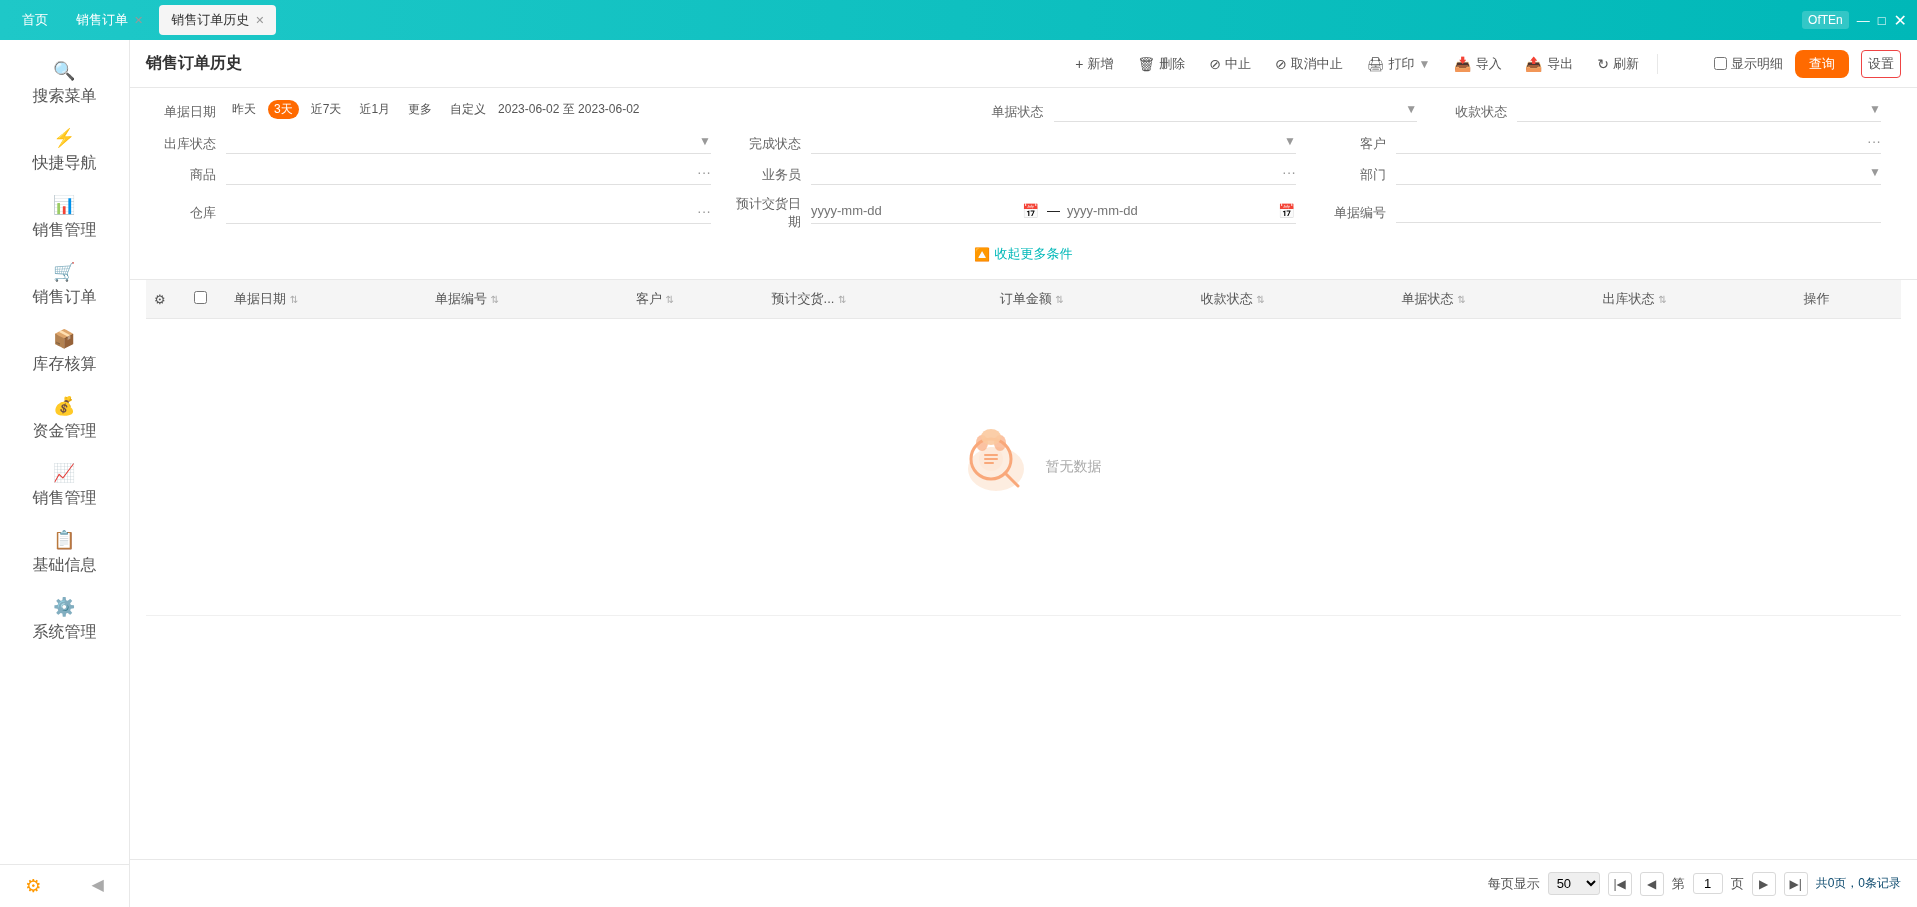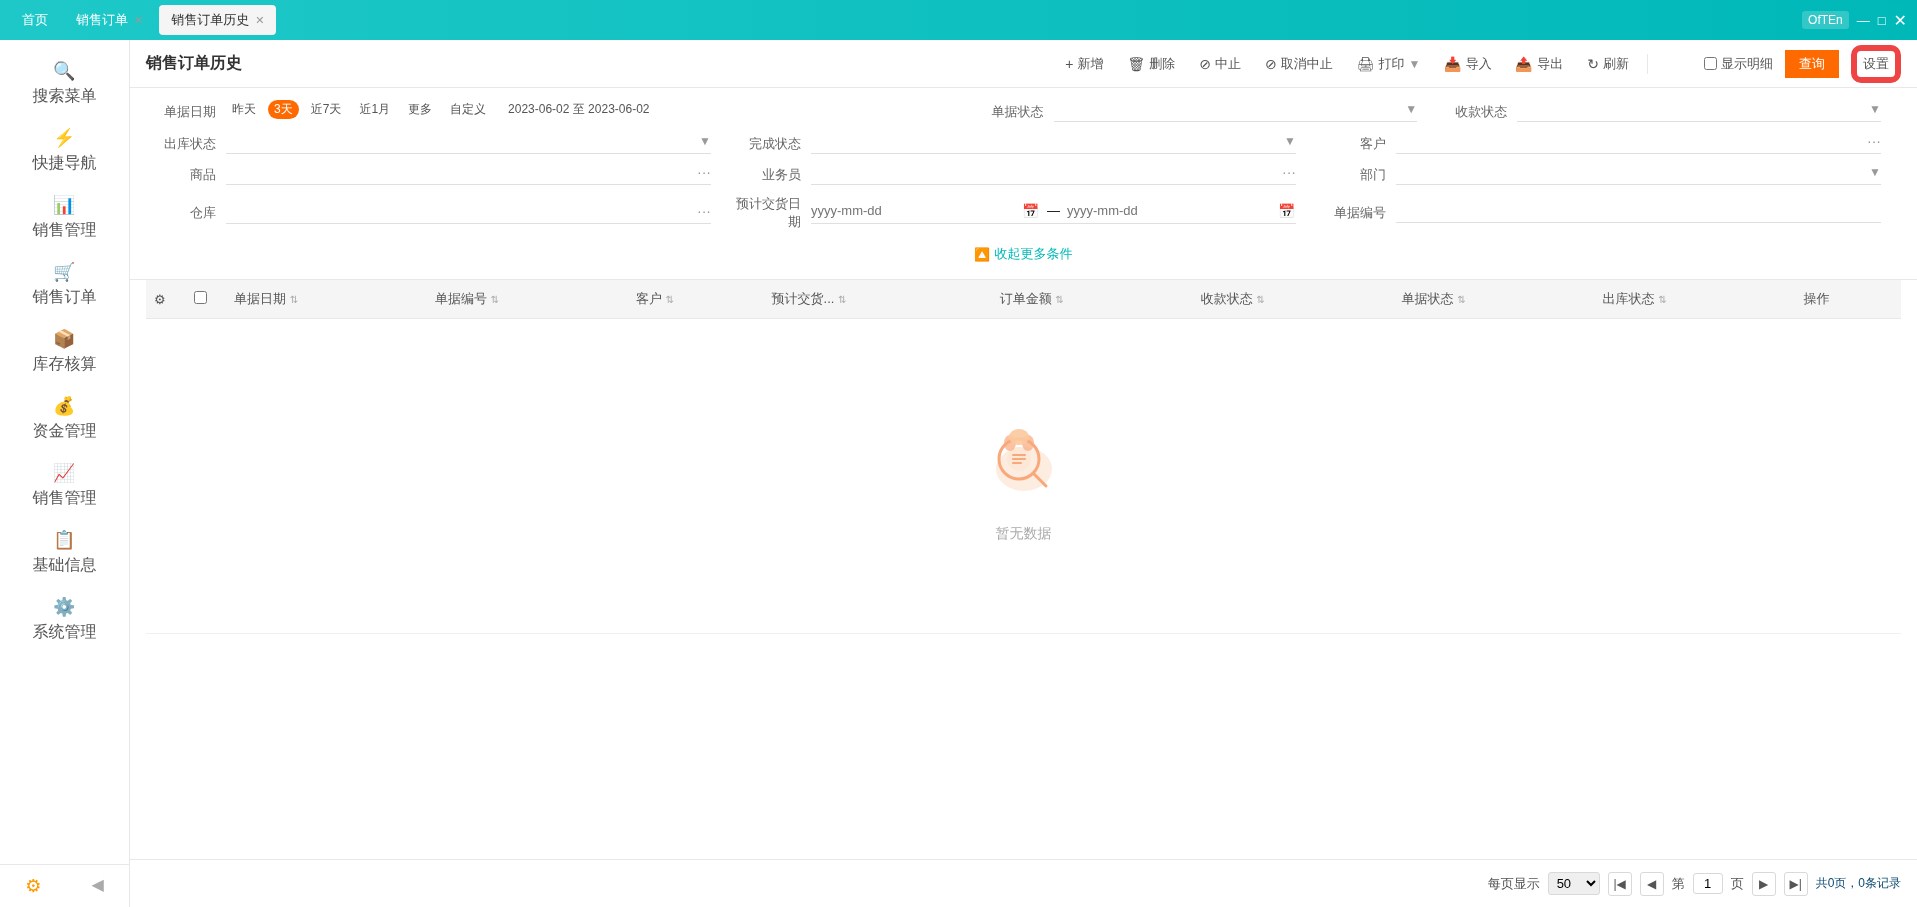--- a/index.html
+++ b/index.html
@@ -26,21 +26,21 @@
     .sidebar-bottom-icon { cursor: pointer; color: #f90; font-size: 18px; }
 
     
     .content-area { flex: 1; display: flex; flex-direction: column; overflow: hidden; }
 
     
     .toolbar { height: 48px; background: #fff; border-bottom: 1px solid #e8e8e8; display: flex; align-items: center; padding: 0 16px; gap: 12px; flex-shrink: 0; }
     .page-title { font-size: 16px; font-weight: bold; color: #333; margin-right: auto; }
     .toolbar-btn { display: flex; align-items: center; gap: 4px; cursor: pointer; color: #555; font-size: 13px; padding: 4px 6px; border-radius: 3px; }
     .toolbar-btn .icon { font-size: 14px; }
-    .toolbar-btn-primary { background: #ff6a00; color: #fff; border-radius: 0; padding: 5px 14px; cursor: pointer; font-size: 13px; }
+    .toolbar-btn-primary { background: #ff6a00; color: #fff; border-radius: 8px; padding: 5px 14px; cursor: pointer; font-size: 13px; }
     .toolbar-divider { width: 1px; height: 20px; background: #e8e8e8; }
     .checkbox-label { display: flex; align-items: center; gap: 4px; cursor: pointer; color: #555; font-size: 13px; padding-left: 44px; }
 
     
     .filter-area { background: #fff; padding: 12px 16px; border-bottom: 1px solid #e8e8e8; flex-shrink: 0; }
     .filter-row { display: flex; align-items: center; margin-bottom: 10px; gap: 0; }
     .filter-label { width: 80px; color: #666; text-align: right; padding-right: 10px; flex-shrink: 0; }
     .filter-field { flex: 1; display: flex; align-items: center; gap: 6px; border-bottom: 1px solid #e0e0e0; padding-bottom: 4px; margin-right: 20px; position: relative; }
     .filter-field select, .filter-field input { border: none; outline: none; background: transparent; font-size: 13px; color: #333; flex: 1; }
     .date-tag { padding: 1px 6px; border-radius: 10px; font-size: 12px; cursor: pointer; color: #555; }
@@ -56,21 +56,21 @@
     .data-table { width: 100%; border-collapse: collapse; }
     .data-table thead tr { background: #f5f5f5; }
     .data-table th { padding: 10px 8px; text-align: left; color: #555; font-weight: normal; font-size: 13px; border-bottom: 1px solid #e8e8e8; white-space: nowrap; }
     .data-table th .sort-icon { font-size: 10px; color: #aaa; }
     .data-table tbody tr { border-bottom: 1px solid #f0f0f0; }
     .data-table td { padding: 10px 8px; color: #333; }
     .settings-col { width: 40px; text-align: center; }
     .checkbox-col { width: 40px; text-align: center; }
 
     
-    .empty-state { display: flex; flex-direction: column; align-items: center; justify-content: center; padding: 80px 0; }
+    .empty-state { display: flex; align-items: center; justify-content: center; padding: 80px 0; }
     .empty-icon { width: 100px; height: 100px; position: relative; margin-bottom: 16px; }
     .empty-text { color: #aaa; font-size: 14px; }
 
     
     .pagination-bar { height: 48px; background: #fff; border-top: 1px solid #e8e8e8; display: flex; align-items: center; justify-content: flex-end; padding: 0 16px; gap: 8px; flex-shrink: 0; }
     .pagination-label { color: #555; font-size: 13px; }
     .pagination-select { border: 1px solid #d9d9d9; border-radius: 3px; padding: 2px 4px; font-size: 13px; cursor: pointer; }
     .pagination-btn { width: 24px; height: 24px; border: 1px solid #d9d9d9; border-radius: 3px; display: flex; align-items: center; justify-content: center; cursor: pointer; color: #555; font-size: 12px; background: #fff; }
     .pagination-page { border: 1px solid #d9d9d9; border-radius: 3px; padding: 2px 8px; font-size: 13px; min-width: 30px; text-align: center; }
     .pagination-info { color: #0c4a6e; font-size: 12px; }
@@ -180,37 +180,37 @@
       <div class="toolbar-btn">
         <span class="icon">↻</span>
         <span>刷新</span>
       </div>
       <div class="toolbar-divider"></div>
       <label class="checkbox-label">
         <input type="checkbox" style="">
         <span>显示明细</span>
       </label>
       <div class="toolbar-btn-primary">查询</div>
-      <div class="toolbar-btn" style="border:6px solid #ef4444;border-radius:10px;">
+      <div class="toolbar-btn" style="border:1px solid #ef4444;border-radius:4px;">
         <span>设置</span>
       </div>
     </div>
 
     <div class="filter-area">
 
       <div class="filter-row">
         <span class="filter-label">单据日期</span>
         <div class="filter-field" style="flex:2;border-bottom:none;gap:6px;align-items:center;">
           <span class="date-tag">昨天</span>
           <span class="date-tag active">3天</span>
           <span class="date-tag">近7天</span>
           <span class="date-tag">近1月</span>
           <span class="date-tag">更多</span>
           <span class="date-tag">自定义</span>
-          <span class="date-value" style="margin-left:10px;">2023-06-02 至 2023-06-02</span>
+          <span class="date-value" style="margin-left:0;">2023-06-02 至 2023-06-02</span>
         </div>
         <span class="filter-label">单据状态</span>
         <div class="filter-field">
           <input type="text" style="width: 180px;">
           <span class="chevron-icon">▼</span>
         </div>
         <span class="filter-label">收款状态</span>
         <div class="filter-field">
           <input type="text" style="width: 180px;">
           <span class="chevron-icon">▼</span>

